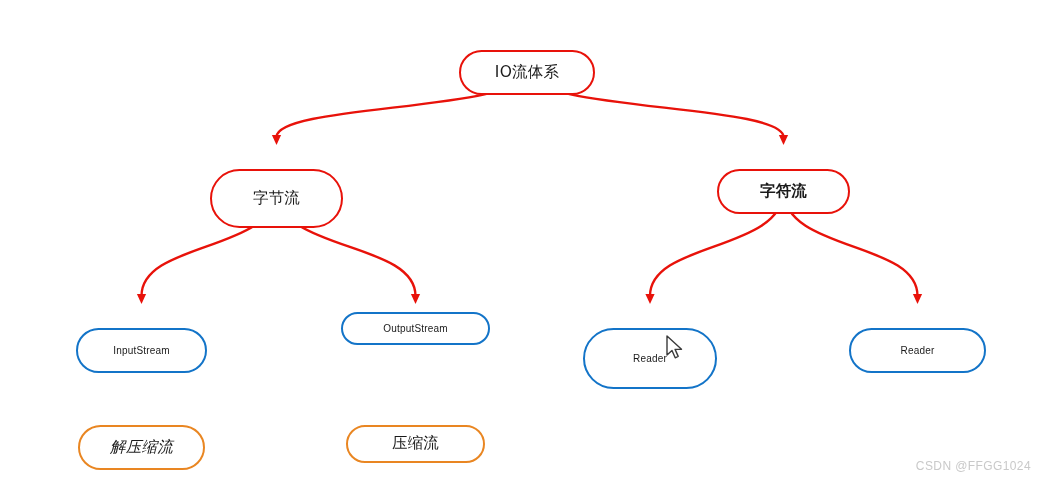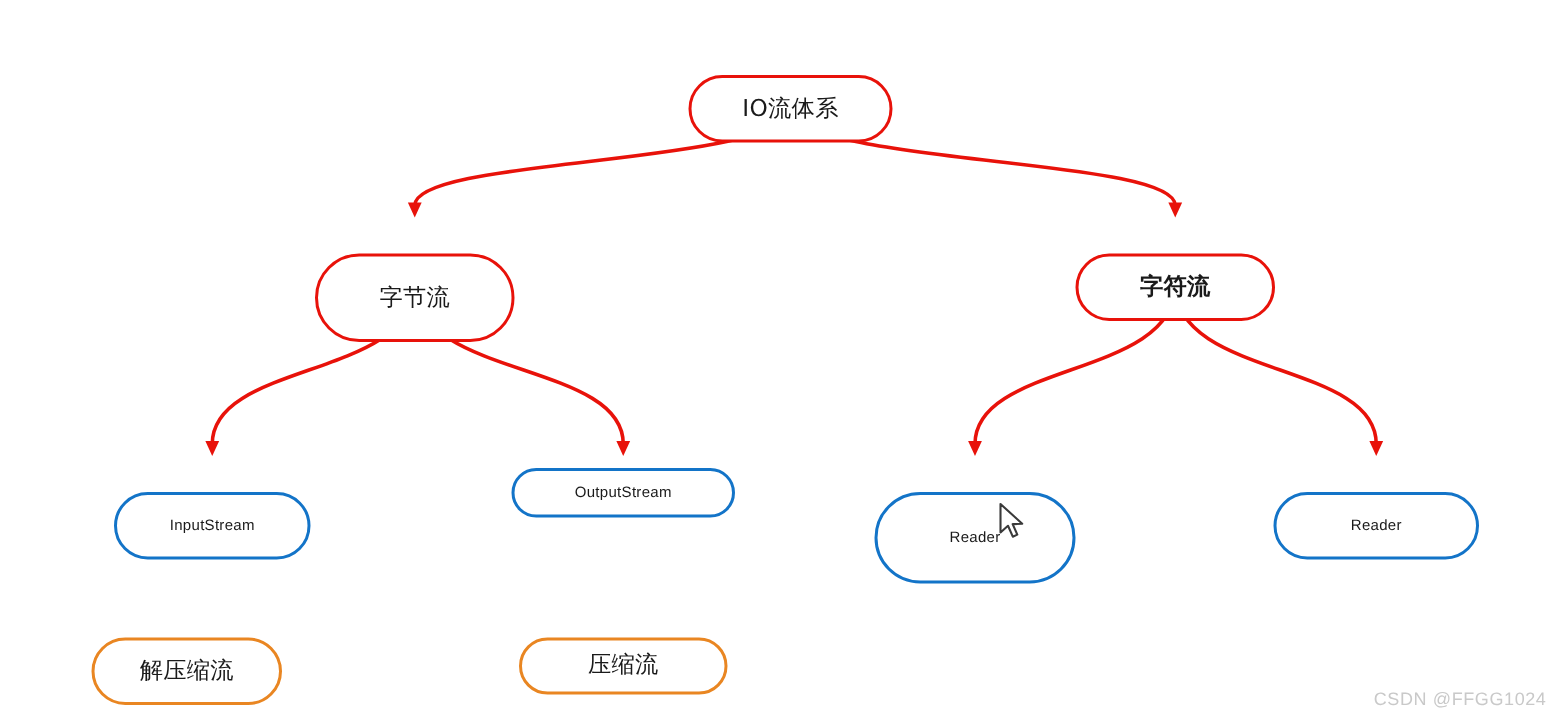--- a/index.html
+++ b/index.html
@@ -104,21 +104,21 @@
       </div>
       <div class="node blue en" style="left: 341px; top: 288px; width: 149px; height: 33px;">
         <span class="node-label">OutputStream</span>
       </div>
       <div class="node blue en" style="left: 583px; top: 304px; width: 134px; height: 61px;">
         <span class="node-label">Reader</span>
       </div>
       <div class="node blue en" style="left: 849px; top: 304px; width: 137px; height: 45px;">
         <span class="node-label">Reader</span>
       </div>
-      <div class="node orange cn" style="left: 61px; top: 401px; width: 127px; height: 45px;">
+      <div class="node orange cn" style="left: 78px; top: 401px; width: 127px; height: 45px; font-style: italic;">
         <span class="node-label">解压缩流</span>
       </div>
       <div class="node orange cn" style="left: 346px; top: 401px; width: 139px; height: 38px;">
         <span class="node-label">压缩流</span>
       </div>
     </div>
 
   <svg id="cursor" width="20" height="28" viewBox="0 0 20 28" style="left: 665px; top: 335px;">
     <path d="M2,1 L2,20 L7,15.5 L10.2,22.8 L13.2,21.4 L10.1,14.4 L16.5,14.2 Z" fill="#ffffff" stroke="#3a3a3a" stroke-width="1.4" stroke-linejoin="round"></path>
   </svg>

